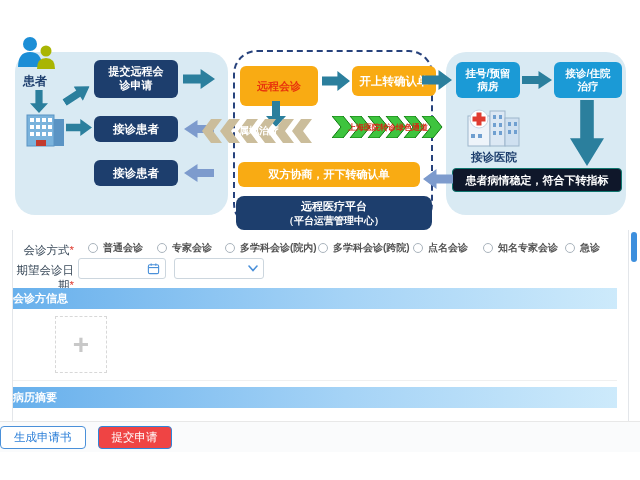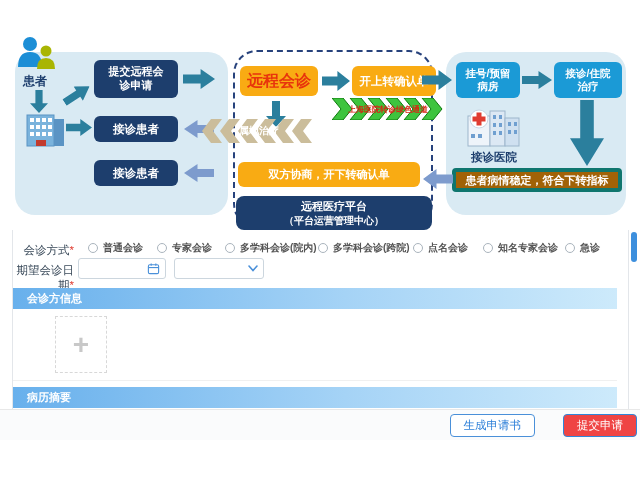--- a/index.html
+++ b/index.html
@@ -12,21 +12,21 @@
   #left-panel  { left:15px;  top:52px; width:213px; height:163px; }
   #right-panel { left:446px; top:52px; width:180px; height:163px; }
   #center-box  { position:absolute; left:233px; top:50px; width:200px; height:178px;
                  border:2px dashed #27427c; border-radius:24px; background:#fff; }
 
   .dbox { position:absolute; display:flex; align-items:center; justify-content:center;
           text-align:center; border-radius:6px; font-weight:bold; z-index:4; }
   .navy   { background:#1d3e6d; color:#fff; }
   .orange { background:#f9ab13; color:#fff; }
   .blue   { background:#1b9ad6; color:#fff; }
-  .ltblue { background:#a16207; color:#fff; border:4px solid #0f766e; }
+  .ltblue { background:#0f172a; color:#fff; border:1px solid #0f766e; }
   .pre { white-space:pre-line; line-height:1.25; }
 
   
   .arr { position:absolute; z-index:5; }
   .teal  { background:#2b7f9d; }
   .steel { background:#7d9bcd; }
   .arr-r { clip-path:polygon(0% 28%,55% 28%,55% 0%,100% 50%,55% 100%,55% 72%,0% 72%); }
   .arr-l { clip-path:polygon(100% 28%,45% 28%,45% 0%,0% 50%,45% 100%,45% 72%,100% 72%); }
   .arr-d { clip-path:polygon(30% 0%,70% 0%,70% 58%,100% 58%,50% 100%,0% 58%,30% 58%); }
 
@@ -46,28 +46,28 @@
   .req { color:#e03a2f; }
   .radio-item { position:absolute; top:241px; display:flex; align-items:center; gap:5px; z-index:2; }
   .radio-circle { width:10px; height:10px; border:1px solid #aab4bd; border-radius:50%; background:#fff; }
   .radio-item span.rlbl { font-size:10px; color:#555;font-weight:bold; }
   .tinput { position:absolute; height:21px; border:1px solid #ccd6de; border-radius:3px;
             background:#fff; display:flex; align-items:center; justify-content:flex-end;
             padding:0 5px; z-index:2; }
   .sec-header { position:absolute; left:13px; width:604px; height:21px;
                 background:linear-gradient(90deg,#68b0ec 0%,#a5d3f6 55%,#cdeafb 100%);
                 color:#fff; font-weight:bold; font-size:11px; line-height:21px;
-                padding-left:14px; z-index:2; }
+                z-index:2; }
   .sec-body { position:absolute; left:13px; width:604px; background:#fff; z-index:2; }
   #upload-box { position:absolute; left:55px; top:316px; width:52px; height:57px;
                 border:1px dashed #d8d8d8; display:flex; align-items:center; justify-content:center;
                 color:#c8c8c8; font-size:28px; font-weight:bold; z-index:3; background:#fff; }
-  #footer { position:absolute; left:0; top:409px; width:640px; height:31px;
+  #footer { position:absolute; left:0; top:421px; width:640px; height:31px;
             background:#fafbfc; border-top:1px solid #e8e8e8;
-            display:flex; align-items:center; justify-content:flex-end; gap:28px;
+            display:flex; align-items:center; justify-content:flex-start; gap:12px;
             padding-right:3px; z-index:3; }
   .btn { height:23px; padding:0 13px; border-radius:4px; font-size:11.5px;
          display:flex; align-items:center; justify-content:center; cursor:pointer; }
   .btn-outline { background:#fff; border:1px solid #4a90d9; color:#2c7fd8; }
   .btn-primary { background:#ef4444; border:1px solid #2f86d9; color:#fff; }
 </style>
 </head>
 <body>
 
 <div class="page">
@@ -186,26 +186,26 @@
 诊申请</div>
   <div class="arr arr-r teal" style="left:183px; top:69px; width:32px; height:20px;"></div>
 
   <div class="arr arr-r teal" style="left:66px; top:119px; width:26px; height:17px;"></div>
   <div class="dbox navy" style="left:94px; top:116px; width:84px; height:26px; font-size:11.5px;">接诊患者</div>
   <div class="arr arr-l steel" style="left:184px; top:120px; width:30px; height:18px;"></div>
 
   <div class="dbox navy" style="left:94px; top:160px; width:84px; height:26px; font-size:11.5px;">接诊患者</div>
   <div class="arr arr-l steel" style="left:184px; top:164px; width:30px; height:18px;"></div>
 
-  <div class="dbox orange" style="left:240px; top:66px; width:78px; height:30px; font-size:16px; color:#e8340c;">远程会诊</div>
+  <div class="dbox orange" style="left:240px; top:66px; width:78px; height:40px; font-size:11px; color:#e8340c;">远程会诊</div>
   <div class="arr arr-r teal" style="left:322px; top:71px; width:28px; height:20px;"></div>
   <div class="dbox orange" style="left:352px; top:66px; width:84px; height:30px; font-size:11.5px;">开上转确认单</div>
   <div class="arr arr-d teal" style="left:266px; top:101px; width:20px; height:26px;"></div>
 
-  <div class="banner" style="left:332px; top:98px; width:112px; height:22px;">
+  <div class="banner" style="left:332px; top:116px; width:112px; height:22px;">
     <svg width="112" height="22" viewBox="0 0 112 22">
       <g fill="#3ec43e" stroke="#0f7a0f" stroke-width="1">
         <polygon points="0,0 11,0 20,11 11,22 0,22 9,11"></polygon>
         <polygon points="18,0 29,0 38,11 29,22 18,22 27,11"></polygon>
         <polygon points="36,0 47,0 56,11 47,22 36,22 45,11"></polygon>
         <polygon points="54,0 65,0 74,11 65,22 54,22 63,11"></polygon>
         <polygon points="72,0 83,0 92,11 83,22 72,22 81,11"></polygon>
         <polygon points="90,0 101,0 110,11 101,22 90,22 99,11"></polygon>
       </g>
     </svg>

